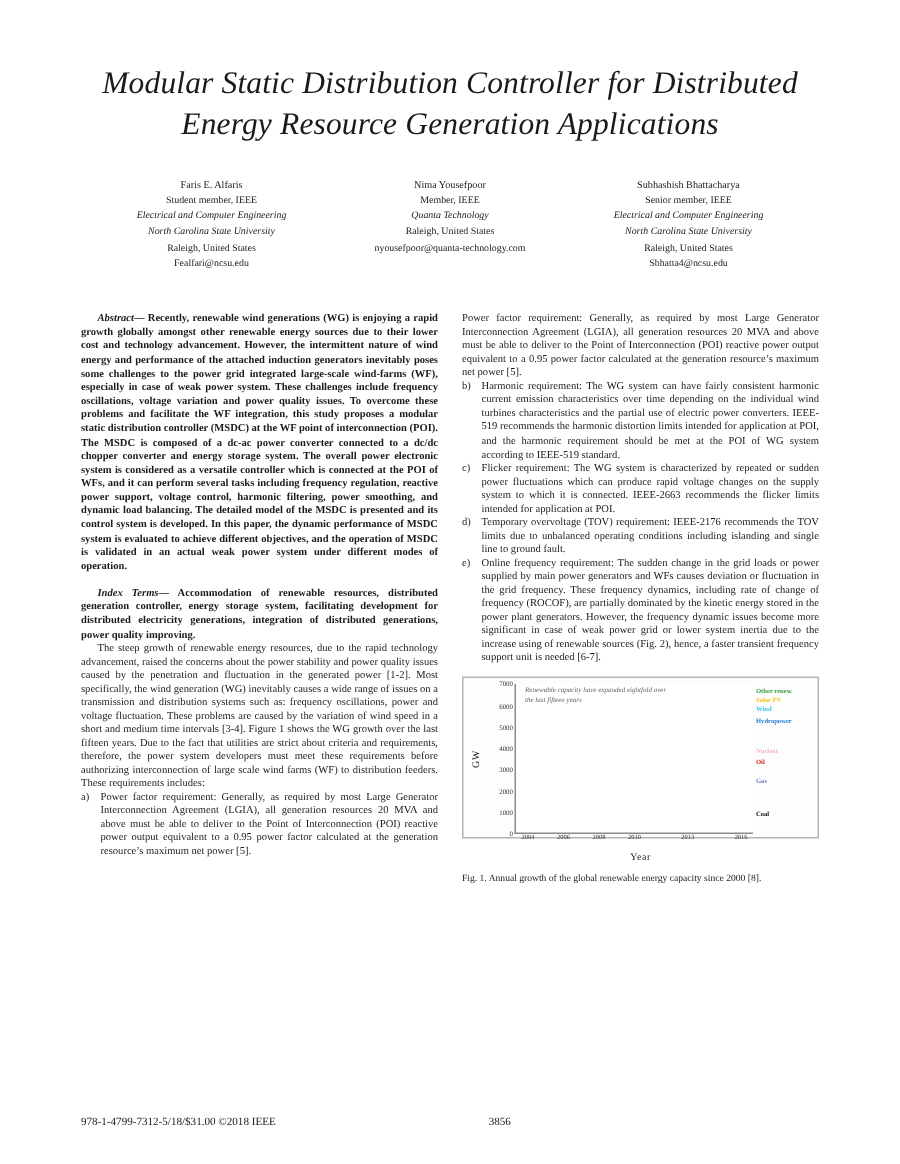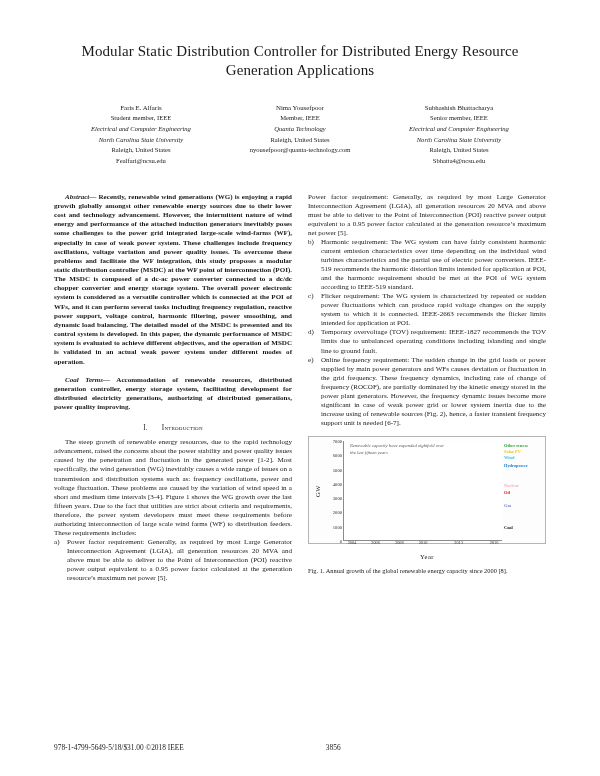--- a/index.html
+++ b/index.html
@@ -11,24 +11,25 @@
     overflow:hidden;
   }
   .page{
     position:absolute;inset:0;
     padding:0;
   }
   
   .title{
     width:490px;margin:42px auto 0 auto;
     text-align:center;
-    font-size:15px;
+    font-size:21px;
     line-height:1.28;
     font-weight:400;
     letter-spacing:.1px;
+    font-style:italic;
   }
   
   .authors{
     display:flex;
     width:468px;margin:22px auto 0 auto;
     justify-content:space-between;
   }
   .author{
     width:150px;
     text-align:center;
@@ -206,39 +207,36 @@
       <div>Raleigh, United States</div>
       <div>Sbhatta4@ncsu.edu</div>
     </div>
   </div>
 
   <div class="columns">
 
     <div class="col">
       <p class="abs"><span class="lead">Abstract</span><span>—</span> <span>Recently, renewable wind generations (WG) is enjoying a rapid growth globally amongst other renewable energy sources due to their lower cost and technology advancement. However, the intermittent nature of wind energy and performance of the attached induction generators inevitably poses some challenges to the power grid integrated large-scale wind-farms (WF), especially in case of weak power system. These challenges include frequency oscillations, voltage variation and power quality issues. To overcome these problems and facilitate the WF integration, this study proposes a modular static distribution controller (MSDC) at the WF point of interconnection (POI). The MSDC is composed of a dc-ac power converter connected to a dc/dc chopper converter and energy storage system. The overall power electronic system is considered as a versatile controller which is connected at the POI of WFs, and it can perform several tasks including frequency regulation, reactive power support, voltage control, harmonic filtering, power smoothing, and dynamic load balancing. The detailed model of the MSDC is presented and its control system is developed. In this paper, the dynamic performance of MSDC system is evaluated to achieve different objectives, and the operation of MSDC is validated in an actual weak power system under different modes of operation.</span></p>
 
-      <p class="idx"><span class="lead">Coal Terms</span><span>—</span> <span>Accommodation of renewable resources, distributed generation controller, energy storage system, facilitating development for distributed electricity generations, authorizing of distributed generations, power quality improving.</span></p>
-
-      <div class="sec-head">
-        <span class="num">I.</span><span>Introduction</span>
-      </div>
+      <p class="idx"><span class="lead">Index Terms</span><span>—</span> <span>Accommodation of renewable resources, distributed generation controller, energy storage system, facilitating development for distributed electricity generations, integration of distributed generations, power quality improving.</span></p>
+
 
       <p class="just">The steep growth of renewable energy resources, due to the rapid technology advancement, raised the concerns about the power stability and power quality issues caused by the penetration and fluctuation in the generated power [1-2]. Most specifically, the wind generation (WG) inevitably causes a wide range of issues on a transmission and distribution systems such as: frequency oscillations, power and voltage fluctuation. These problems are caused by the variation of wind speed in a short and medium time intervals [3-4]. Figure 1 shows the WG growth over the last fifteen years. Due to the fact that utilities are strict about criteria and requirements, therefore, the power system developers must meet these requirements before authorizing interconnection of large scale wind farms (WF) to distribution feeders. These requirements includes:</p>
 
       <ol class="alpha">
         <li><span class="mk">a)</span><span>Power factor requirement: Generally, as required by most Large Generator Interconnection Agreement (LGIA), all generation resources 20 MVA and above must be able to deliver to the Point of Interconnection (POI) reactive power output equivalent to a 0.95 power factor calculated at the generation resource’s maximum net power [5].</span></li>
       </ol>
     </div>
 
     <div class="col">
       <ol class="alpha">
         <li style="padding-left:0;"><span>Power factor requirement: Generally, as required by most Large Generator Interconnection Agreement (LGIA), all generation resources 20 MVA and above must be able to deliver to the Point of Interconnection (POI) reactive power output equivalent to a 0.95 power factor calculated at the generation resource’s maximum net power [5].</span></li>
         <li><span class="mk">b)</span><span>Harmonic requirement: The WG system can have fairly consistent harmonic current emission characteristics over time depending on the individual wind turbines characteristics and the partial use of electric power converters. IEEE-519 recommends the harmonic distortion limits intended for application at POI, and the harmonic requirement should be met at the POI of WG system according to IEEE-519 standard.</span></li>
         <li><span class="mk">c)</span><span>Flicker requirement: The WG system is characterized by repeated or sudden power fluctuations which can produce rapid voltage changes on the supply system to which it is connected. IEEE-2663 recommends the flicker limits intended for application at POI.</span></li>
-        <li><span class="mk">d)</span><span>Temporary overvoltage (TOV) requirement: IEEE-1827 recommends the TOV limits due to unbalanced operating conditions including islanding and single line to ground fault.</span></li>
+        <li><span class="mk">d)</span><span>Temporary overvoltage (TOV) requirement: IEEE-2176 recommends the TOV limits due to unbalanced operating conditions including islanding and single line to ground fault.</span></li>
         <li><span class="mk">e)</span><span>Online frequency requirement: The sudden change in the grid loads or power supplied by main power generators and WFs causes deviation or fluctuation in the grid frequency. These frequency dynamics, including rate of change of frequency (ROCOF), are partially dominated by the kinetic energy stored in the power plant generators. However, the frequency dynamic issues become more significant in case of weak power grid or lower system inertia due to the increase using of renewable sources (Fig. 2), hence, a faster transient frequency support unit is needed [6-7].</span></li>
       </ol>
 
       <div class="figure">
         <div class="chartbox">
           <div class="chart-inner">
             <div class="ylab">GW</div>
             <div class="yticks" id="yticks" style="position: relative;">
                 <span style="bottom: 0%; top: auto; transform: translateY(50%);">0</span>
                 <span style="bottom: 14.2857%; top: auto; transform: translateY(50%);">1000</span>
@@ -404,16 +402,16 @@
               </div>
           </div>
         </div>
         <div class="xaxis-title">Year</div>
         <div class="figcap">Fig. 1.  Annual growth of the global renewable energy capacity since 2000 [8].</div>
       </div>
     </div>
   </div>
 
   <div class="footer">
-    <div class="isbn">978-1-4799-5649-5/18/$31.00 ©2018 IEEE</div>
+    <div class="isbn">978-1-4799-7312-5/18/$31.00 ©2018 IEEE</div>
     <div class="pg">3856</div>
   </div>
 </div>
 
 </body></html>

